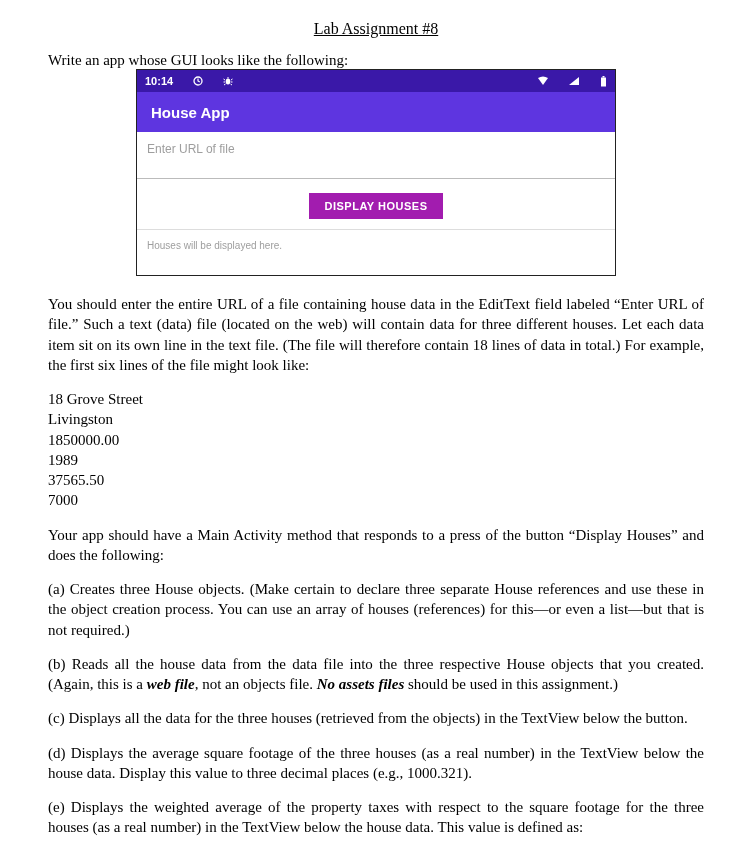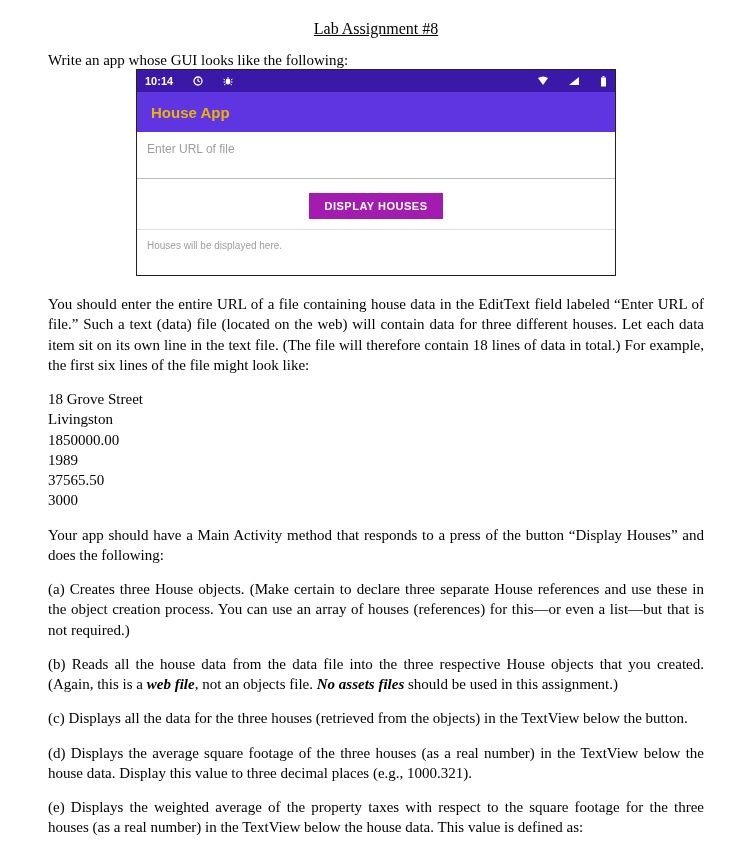--- a/index.html
+++ b/index.html
@@ -39,21 +39,21 @@
     align-items: center;
     justify-content: space-between;
     padding: 0 8px;
     font-size: 11px;
     font-weight: bold;
   }
   .status-left, .status-right { display: flex; align-items: center; gap: 20px; }
   .status-right svg { display: block; }
   .appbar {
     background: #5e35e0;
-    color: #eab308;
+    color: #ffffff;
     height: 40px;
     display: flex;
     align-items: center;
     padding: 0 14px;
     font-size: 15px;
     font-weight: bold;
   }
   .url-field {
     border-bottom: 1px solid #bbb;
     padding: 10px 10px 22px 10px;
@@ -157,21 +157,21 @@
 </div>
 
 <div class="para">You should enter the entire URL of a file containing house data in the EditText field labeled “Enter URL of file.” Such a text (data) file (located on the web) will contain data for three different houses. Let each data item sit on its own line in the text file. (The file will therefore contain 18 lines of data in total.) For example, the first six lines of the file might look like:</div>
 
 <div class="sample">
   <div>18 Grove Street</div>
   <div>Livingston</div>
   <div>1850000.00</div>
   <div>1989</div>
   <div>37565.50</div>
-  <div>3000</div>
+  <div>7000</div>
 </div>
 
 <div class="para">Your app should have a Main Activity method that responds to a press of the button “Display Houses” and does the following:</div>
 
 <div class="para">(a) Creates three House objects. (Make certain to declare three separate House references and use these in the object creation process. You can use an array of houses (references) for this—or even a list—but that is not required.)</div>
 
 <div class="para">
   <span>(b) Reads all the house data from the data file into the three respective House objects that you created. (Again, this is a </span><span class="bolditalic">web file</span><span>, not an objects file. </span><span class="bolditalic">No assets files</span><span> should be used in this assignment.)</span>
 </div>
 

